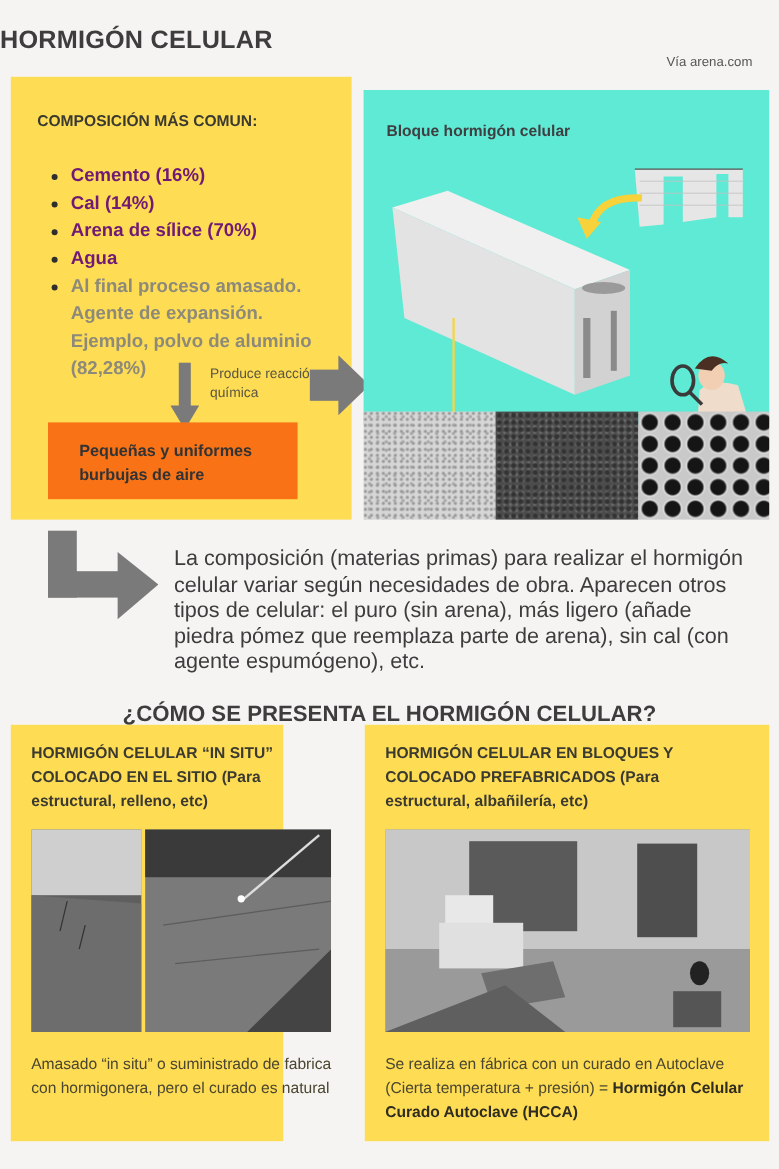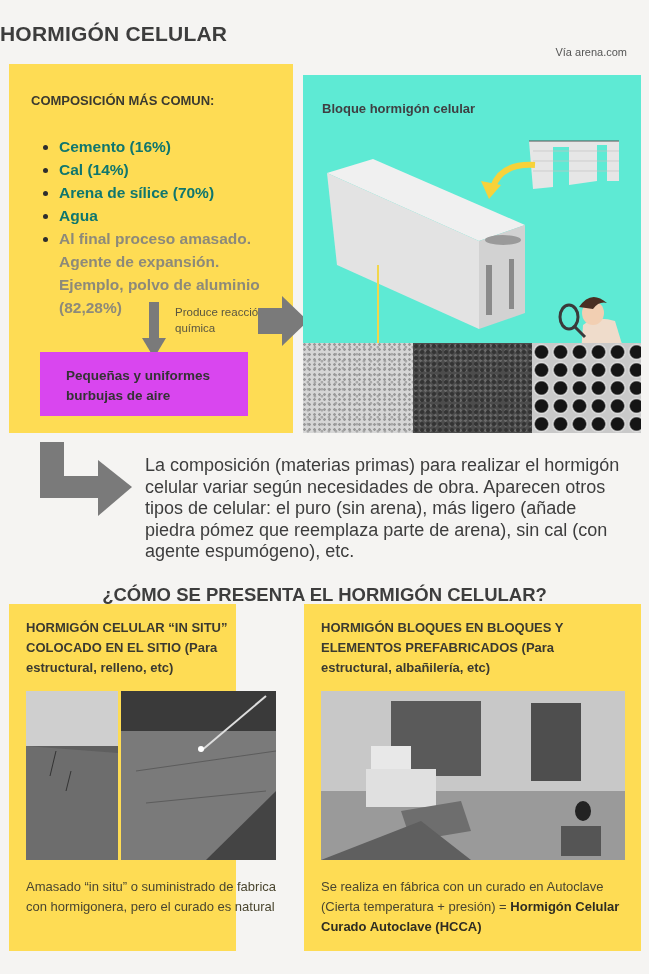--- a/index.html
+++ b/index.html
@@ -9,26 +9,26 @@
   .title { position: absolute; top: 22px; left: 0; width: 649px; text-align: left;
     font-size: 21px; font-weight: bold; color: #3d3d3d; letter-spacing: 0.2px; }
   .source { position: absolute; top: 46px; right: 22px; font-size: 11px; color: #555; }
 
   .yellow { background: #fedc54; }
 
   
   .comp-panel { position: absolute; left: 9px; top: 64px; width: 284px; height: 369px; }
   .comp-title { position: absolute; left: 22px; top: 29px; font-size: 13px; font-weight: bold; color: #3b3a30; }
   .comp-list { position: absolute; left: 30px; top: 71px; list-style: none; }
-  .comp-list li { position: relative; padding-left: 20px; font-size: 15.5px; font-weight: bold; line-height: 23px; color: #0f766e; }
+  .comp-list li { position: relative; padding-left: 20px; font-size: 15.5px; font-weight: bold; line-height: 23px; color: #701a75; }
   .comp-list li::before { content: ""; position: absolute; left: 4px; top: 10px; width: 5px; height: 5px; border-radius: 50%; background: #2e2e2e; }
   .comp-list li.muted { color: #8d8a7a; width: 240px; }
   .down-arrow { position: absolute; left: 133px; top: 238px; width: 24px; height: 56px; }
   .reaction { position: absolute; left: 166px; top: 240px; font-size: 11.5px; line-height: 16px; color: #5a5640; width: 110px; }
-  .bubbles-box { position: absolute; left: 31px; top: 288px; width: 208px; height: 64px; background: #d946ef;
+  .bubbles-box { position: absolute; left: 31px; top: 288px; width: 208px; height: 64px; background: #f97316;
     padding: 14px 0 0 26px; font-size: 13.5px; font-weight: bold; line-height: 20px; color: #333; }
   .right-arrow { position: absolute; left: 258px; top: 296px; width: 50px; height: 50px; }
 
   
   .block-panel { position: absolute; left: 303px; top: 64px; width: 338px; height: 279px; background: #5eead4; margin-top: 11px; }
   .block-title { position: absolute; left: 19px; top: 26px; font-size: 13px; font-weight: bold; color: #3f3f42; }
   .block-svg { position: absolute; left: 0; top: 0; }
 
   .textures { position: absolute; left: 303px; top: 343px; width: 338px; height: 90px; display: flex; }
   .tex { height: 90px; }
@@ -161,21 +161,21 @@
       <circle cx="175" cy="58" r="3" fill="#fff"></circle>
       <line x1="110" y1="80" x2="250" y2="60" stroke="#5c5c5c"></line>
       <line x1="120" y1="112" x2="240" y2="100" stroke="#5c5c5c"></line>
     </svg>
   </div>
   <div class="card-text" style="width:255px;">Amasado “in situ” o suministrado de fabrica con hormigonera, pero el curado es natural</div>
 </div>
 
 <div class="card card-right yellow">
   <div class="card-title" style="width:300px;">
-    <span>HORMIGÓN BLOQUES EN BLOQUES Y ELEMENTOS PREFABRICADOS</span>
+    <span>HORMIGÓN CELULAR EN BLOQUES Y COLOCADO PREFABRICADOS</span>
     <span class="lc">(Para estructural, albañilería, etc)</span>
   </div>
   <div class="photo" style="left:17px;width:304px;">
     <svg width="304" height="169" viewBox="0 0 304 169">
       <rect x="0" y="0" width="304" height="169" fill="#8d8d8d"></rect>
       <rect x="0" y="0" width="304" height="100" fill="#c8c8c8"></rect>
       <rect x="70" y="10" width="90" height="75" fill="#5a5a5a"></rect>
       <rect x="210" y="12" width="50" height="78" fill="#4e4e4e"></rect>
       <rect x="0" y="100" width="304" height="69" fill="#9a9a9a"></rect>
       <rect x="50" y="55" width="40" height="25" fill="#e8e8e8"></rect>

